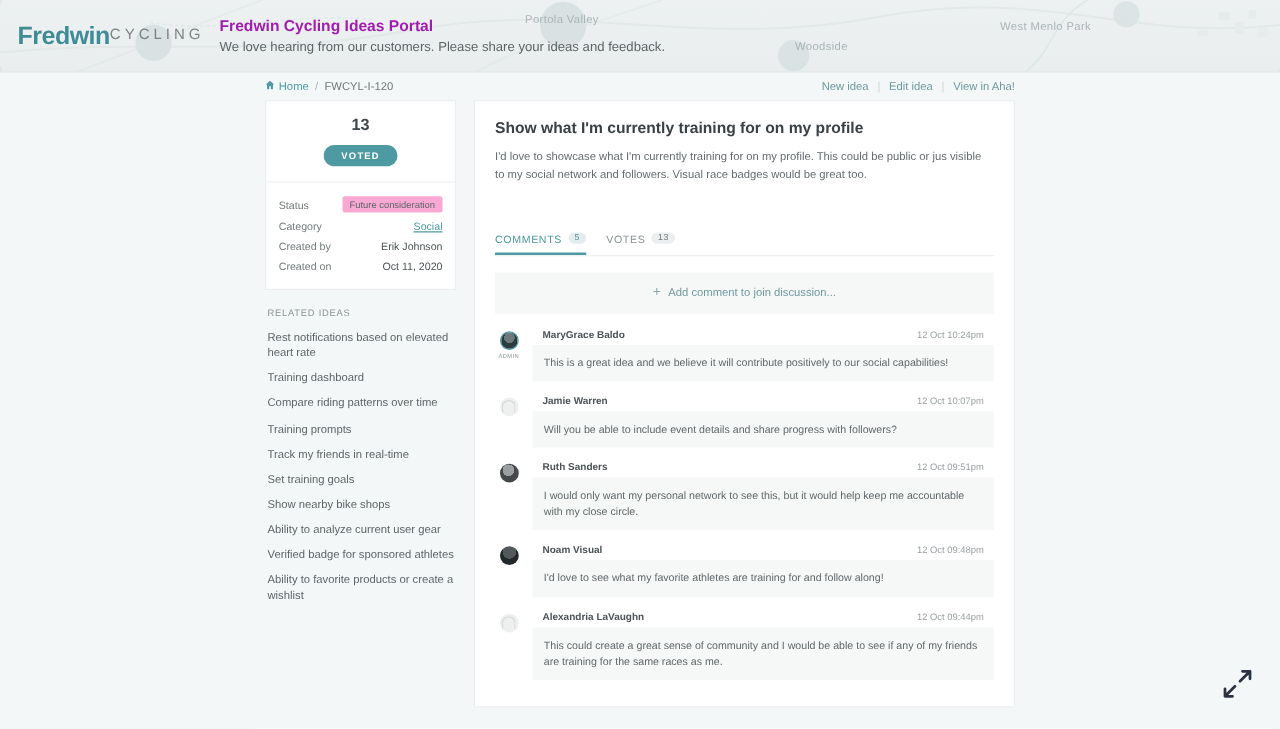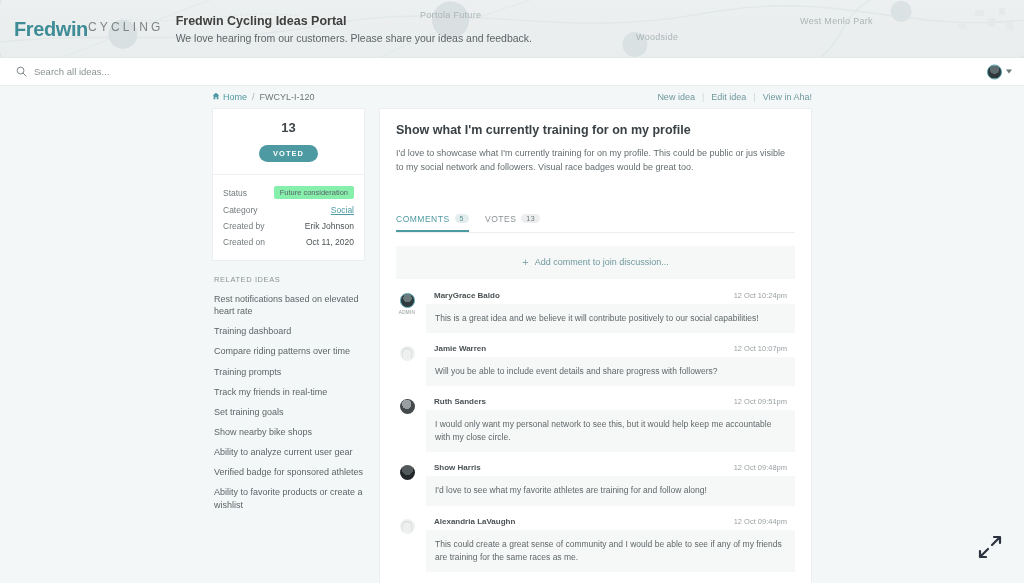--- a/index.html
+++ b/index.html
@@ -70,21 +70,21 @@
     letter-spacing: -0.4px;
   }
   .logo-bottom {
     font-size: 12px; font-weight: normal;
     color: #7d8486;
     letter-spacing: 3.2px;
     margin-top: 2px;
   }
   .banner-text { position: relative; }
   .banner-title {
-    font-size: 12.5px; font-weight: bold; color: #404040;
+    font-size: 12.5px; font-weight: bold; color: #a21caf;
     margin-bottom: 4px;
   }
   .banner-sub {
     font-size: 10.5px; color: #5d6467;
   }
 
   
   .searchbar {
     position: relative;
     height: 28px;
@@ -190,21 +190,21 @@
   .meta-row {
     display: flex; align-items: center;
     justify-content: space-between;
     font-size: 8.5px;
     padding: 3px 0;
     gap: 20px;
   }
   .meta-key { color: #737b7d; }
   .meta-val { color: #4c5456; }
   .status-pill {
-    background: #86efac;
+    background: #f9a8d4;
     color: #5d6568;
     font-size: 7.5px;
     padding: 2px 6px;
     border-radius: 2px;
   }
   .meta-link {
     color: #4d9aa2;
     text-decoration: underline;
     cursor: pointer;
   }
@@ -356,47 +356,34 @@
       <path d="M820 58 C 845 38, 840 18, 870 0" stroke="#cfe0e2" stroke-width="1.2" fill="none"></path>
       <path d="M120 18 C 180 28, 240 8, 300 16" stroke="#cfe0e4" stroke-width="1" fill="none" stroke-dasharray="3 2"></path>
       <rect x="975" y="10" width="9" height="6" fill="#dfe5e6"></rect>
       <rect x="988" y="18" width="7" height="9" fill="#dfe5e6"></rect>
       <rect x="999" y="8" width="6" height="7" fill="#dfe5e6"></rect>
       <rect x="958" y="24" width="8" height="5" fill="#e2e7e8"></rect>
       <rect x="1006" y="22" width="8" height="8" fill="#e2e7e8"></rect>
     </svg>
     <div class="banner-label" style="left:636px; top:32px;">Woodside</div>
     <div class="banner-label" style="left:800px; top:16px;">West Menlo Park</div>
-    <div class="banner-label" style="left:420px; top:10px;">Portola Future</div>
+    <div class="banner-label" style="left:420px; top:10px;">Portola Valley</div>
 
     <div class="banner-content">
       <div class="logo-block">
         <div class="logo-top">Fredwin</div>
         <div class="logo-bottom">CYCLING</div>
       </div>
       <div class="banner-text">
         <div class="banner-title">Fredwin Cycling Ideas Portal</div>
         <div class="banner-sub">We love hearing from our customers. Please share your ideas and feedback.</div>
       </div>
     </div>
   </div>
 
-  <div class="searchbar">
-    <span class="search-icon">
-      <svg width="11" height="11" viewBox="0 0 16 16">
-        <circle cx="6.6" cy="6.6" r="5" fill="none" stroke="#7c8385" stroke-width="1.4"></circle>
-        <line x1="10.3" y1="10.3" x2="14.6" y2="14.6" stroke="#7c8385" stroke-width="1.4" stroke-linecap="round"></line>
-      </svg>
-    </span>
-    <input class="search-input" type="text" placeholder="Search all ideas..." style="">
-    <div class="avatar-menu">
-      <div class="avatar-circle"></div>
-      <div class="caret"></div>
-    </div>
-  </div>
 
   <div class="crumbrow">
     <div class="crumbs">
       <span class="crumb-home">
         <span>
           <svg width="8" height="8" viewBox="0 0 12 12">
             <path d="M6 1 L11 5.4 H9.6 V11 H7 V7.6 H5 V11 H2.4 V5.4 H1 Z" fill="#4d9aa2"></path>
           </svg>
         </span>
         <span>Home</span>
@@ -518,21 +505,21 @@
             <div class="c-bubble">I would only want my personal network to see this, but it would help keep me accountable with my close circle.</div>
           </div>
         </div>
 
         <div class="comment">
           <div class="c-avatar-wrap">
             <div class="c-avatar photo3"></div>
           </div>
           <div class="c-body">
             <div class="c-head">
-              <span class="c-name">Show Harris</span>
+              <span class="c-name">Noam Visual</span>
               <span class="c-time">12 Oct 09:48pm</span>
             </div>
             <div class="c-bubble">I'd love to see what my favorite athletes are training for and follow along!</div>
           </div>
         </div>
 
         <div class="comment">
           <div class="c-avatar-wrap">
             <div class="c-avatar blank"></div>
           </div>

